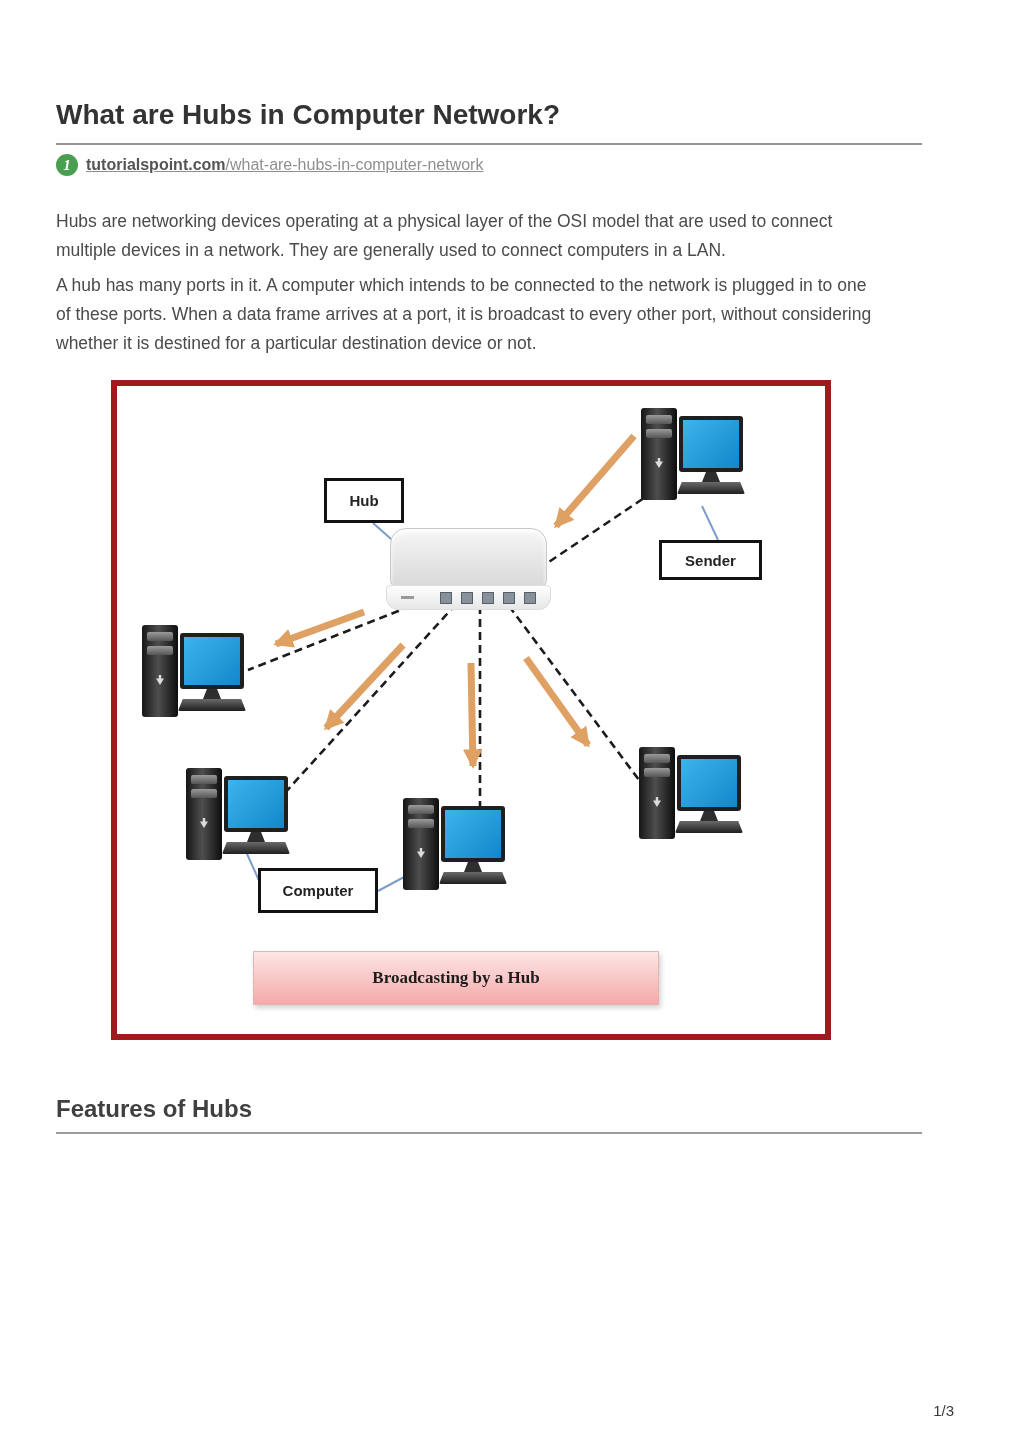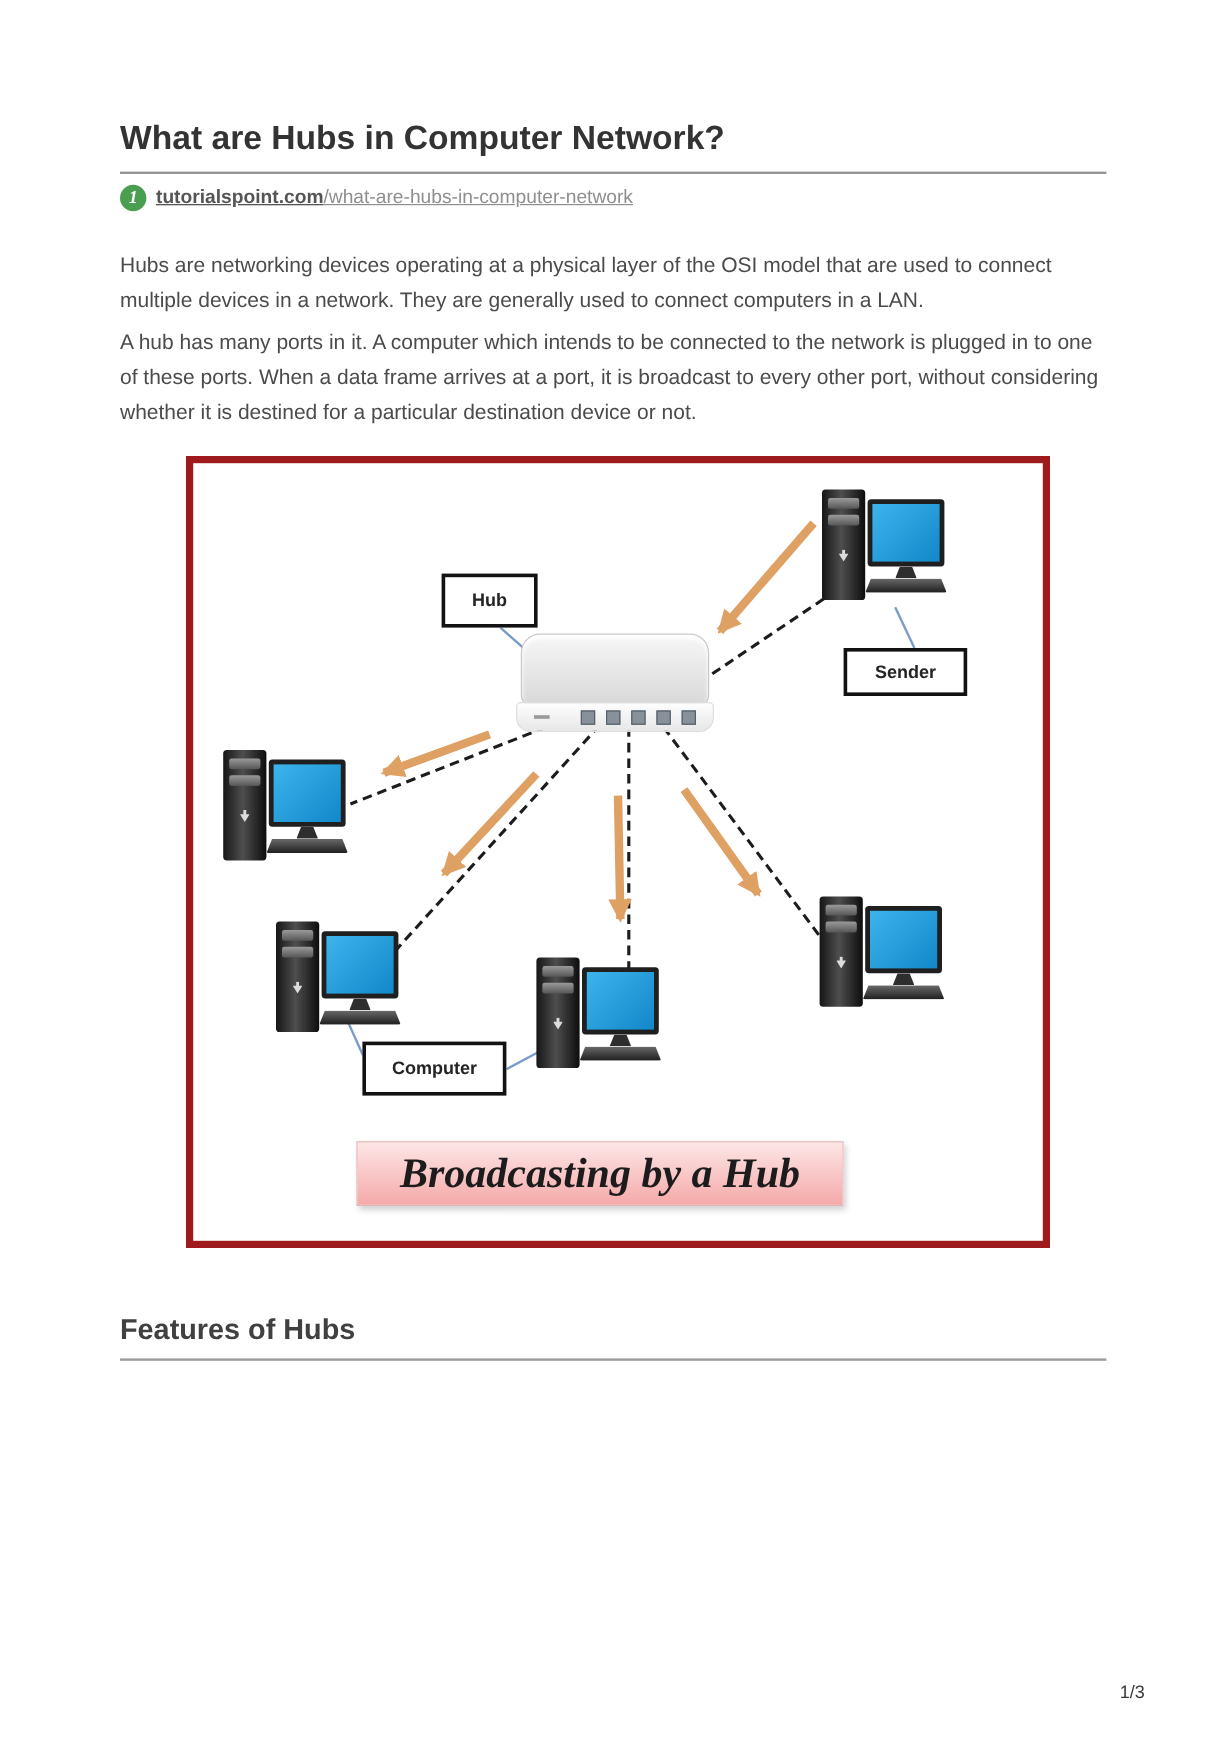--- a/index.html
+++ b/index.html
@@ -1,33 +1,33 @@
 <!DOCTYPE html>
 <html><head>
 <meta charset="utf-8">
 <style>
   html,body{margin:0;padding:0;background:#fff;}
   .page{
     position:relative;width:1024px;height:1449px;overflow:hidden;background:#ffffff;
     font-family:"Liberation Sans",sans-serif;color:#4c4c4c;
   }
-  .content{position:relative;padding:99px 102px 0 100px;}
+  .content{position:relative;padding:99px 102px 0 56px;}
 
   h1.title{margin:0;font-size:28px;line-height:32px;font-weight:bold;color:#333333;letter-spacing:0;}
   .rule{border:none;height:2px;background:#949494;margin:12px 0 0 0;}
   .rule2{border:none;height:2px;background:#9c9c9c;margin:9px 0 0 0;}
 
   .source-row{margin-top:7px;height:26px;display:flex;align-items:center;gap:8px;}
   .src-icon{
     width:22px;height:22px;border-radius:50%;background:#4a9e4f;flex:0 0 auto;
     display:flex;align-items:center;justify-content:center;
     color:#ffffff;font-weight:bold;font-size:15px;font-family:"Liberation Serif",serif;font-style:italic;
   }
   .src-link{text-decoration:underline;font-size:16px;color:#8f8f8f;cursor:pointer;}
-  .src-link .domain{font-weight:bold;color:#555555;text-decoration:underline;}
+  .src-link .domain{font-weight:bold;color:#555555;}
 
   p.body-par{margin:0;width:822px;font-size:17.5px;line-height:29px;color:#4b4b4b;}
   p.p1{margin-top:29px;}
   p.p2{margin-top:6px;}
 
   
   .frame{
     position:relative;margin:22px 0 0 55px;width:708px;height:648px;
     border:6px solid #9e1a1c;background:#ffffff;
   }
@@ -61,21 +61,21 @@
   .hub-port{width:10px;height:10px;background:#88919a;border:1px solid #55606a;}
 
   .dlabel{position:absolute;background:#ffffff;border:3px solid #121212;box-sizing:border-box;
     display:flex;align-items:center;justify-content:center;
     font-weight:bold;font-size:15px;color:#242424;}
 
   .banner{position:absolute;left:136px;top:565px;width:404px;height:52px;
     background:linear-gradient(#fde6e6,#f5a9a9);border:1px solid #e4b4b4;
     box-shadow:2px 3px 5px rgba(0,0,0,0.18);
     display:flex;align-items:center;justify-content:center;
-    font-family:"Liberation Serif",serif;font-size:35px;font-weight:600;color:#1c1c1c;font-style:italic;}
+    font-family:"Liberation Serif",serif;font-size:17px;font-weight:600;color:#1c1c1c;}
 
   
   h2.features{margin:55px 0 0 0;font-size:24px;line-height:28px;font-weight:bold;color:#404040;}
   ul.feature-list{margin:15px 0 0 0;padding:0 0 0 57px;width:765px;}
   ul.feature-list li{font-size:17.5px;line-height:27px;color:#4b4b4b;}
   ul.feature-list li + li{margin-top:22px;}
 
   .footer-page{position:absolute;top:1402px;right:70px;font-size:15px;color:#3a3a3a;}
 </style>
 </head>

